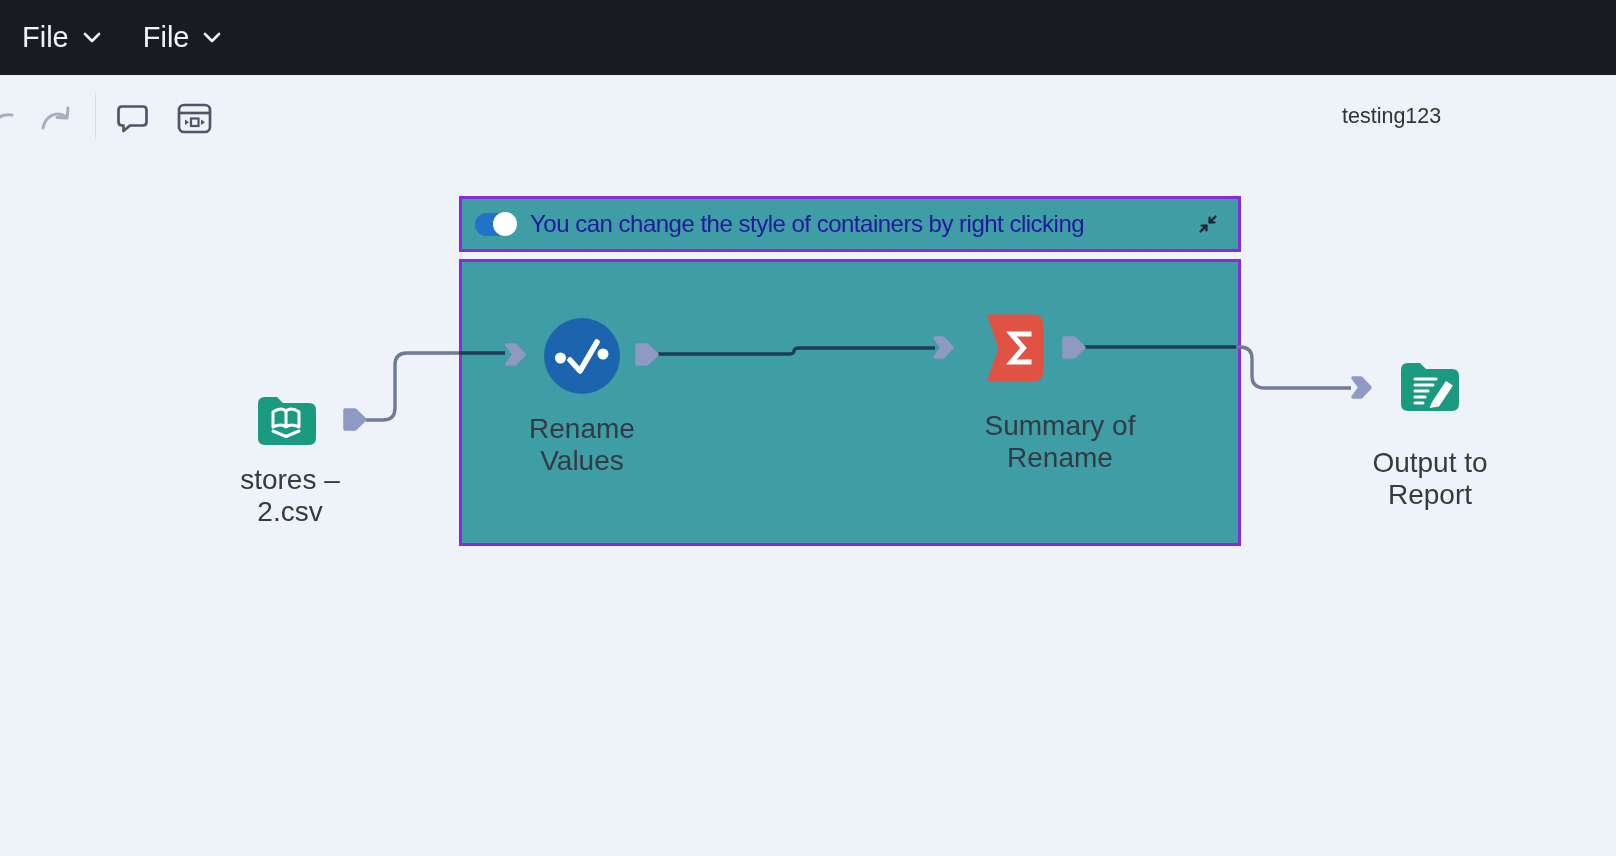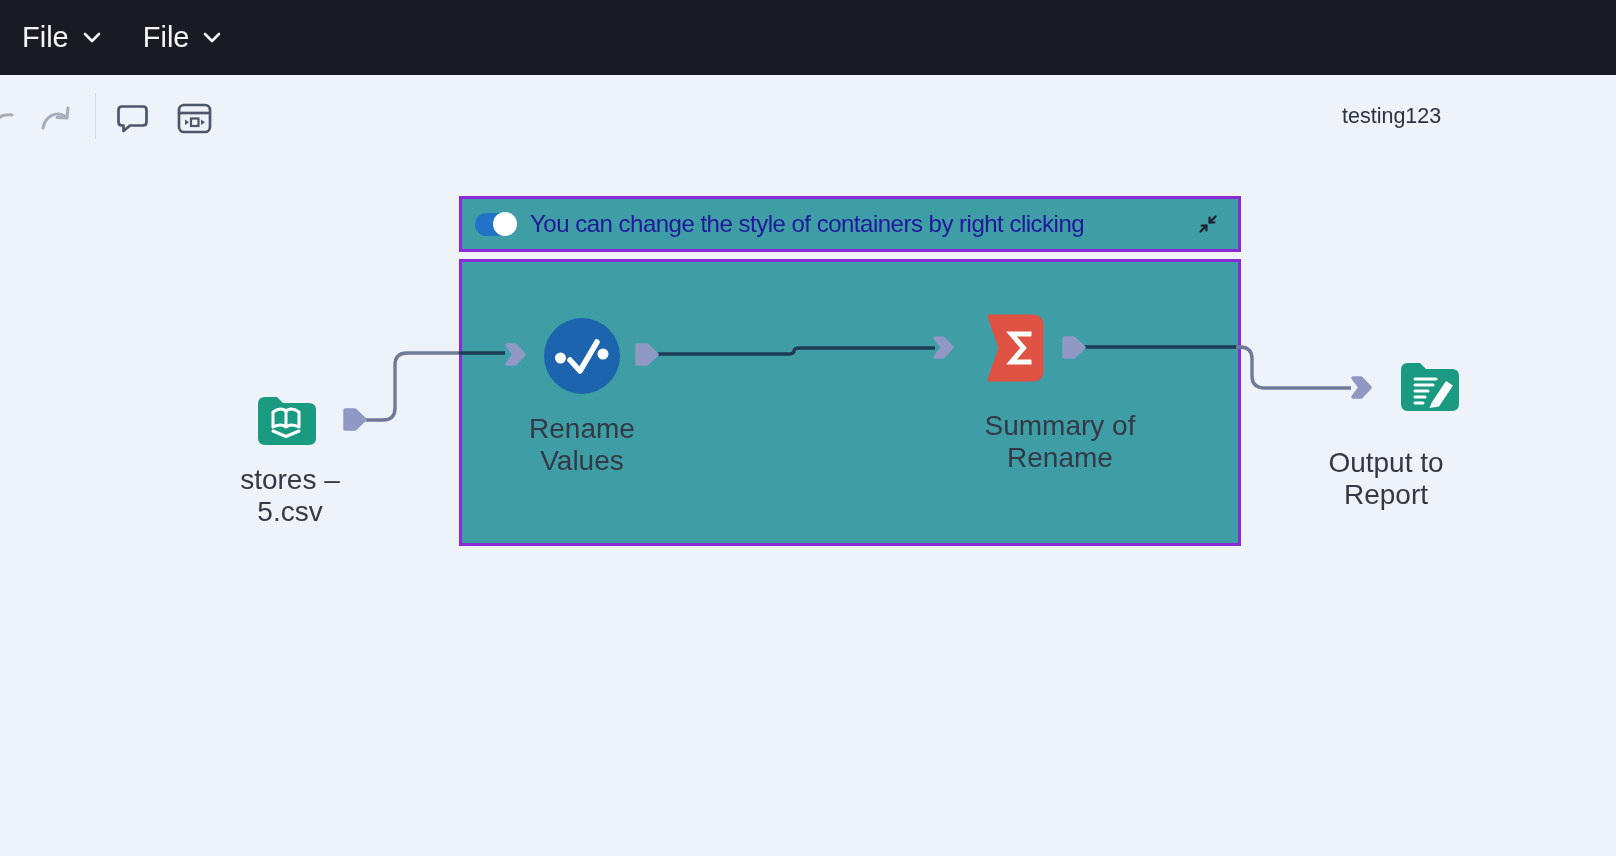--- a/index.html
+++ b/index.html
@@ -138,21 +138,21 @@
   <div class="node" style="left:252px; top:311px;">
     <svg width="70" height="70" viewBox="0 0 70 70">
       <path class="fill-teal" d="M6,18 Q6,11 13,11 H25 L31,17 H57 Q64,17 64,24 V52 Q64,59 57,59 H13 Q6,59 6,52 Z"></path>
       <path class="stroke-white" stroke-width="3" stroke-linejoin="round" d="M21,26 C26,22.5 31,22.5 34,25 C37,22.5 42,22.5 47,26 L47,41 C42,38.5 37,38.5 34,41 C31,38.5 26,38.5 21,41 Z"></path>
       <line x1="34" y1="25" x2="34" y2="41" class="stroke-white" stroke-width="3"></line>
       <path class="stroke-white" stroke-width="3" stroke-linecap="round" stroke-linejoin="round" d="M21,45 L34,50.5 L47,45"></path>
     </svg>
   </div>
   <div class="node-label" style="left:180px; top:389px;">
     <div>stores –</div>
-    <div>5.csv</div>
+    <div>2.csv</div>
   </div>
 
   <div class="node" style="left:540px; top:239px;">
     <svg width="84" height="84" viewBox="0 0 84 84">
       <circle cx="42" cy="42" r="38" class="fill-blue"></circle>
       <circle cx="20.5" cy="44" r="5.5" fill="#fff"></circle>
       <circle cx="63" cy="40" r="5.5" fill="#fff"></circle>
       <path d="M30,46 L40,57 L57,28" class="stroke-white" stroke-width="5.5" stroke-linecap="round" stroke-linejoin="round"></path>
     </svg>
   </div>
@@ -179,18 +179,18 @@
         <line x1="20" y1="27" x2="41" y2="27"></line>
         <line x1="20" y1="33" x2="38" y2="33"></line>
         <line x1="20" y1="39" x2="33" y2="39"></line>
         <line x1="20" y1="45" x2="30" y2="45"></line>
         <line x1="20" y1="51" x2="28" y2="51"></line>
       </g>
       <path d="M37,50 L51,29 L58,33.5 L44,54.5 Z" fill="#fff"></path>
       <path d="M34.5,56 L37,50 L44,54.5 Z" fill="#fff"></path>
     </svg>
   </div>
-  <div class="node-label" style="left:1276px; top:372px;">
+  <div class="node-label" style="left:1320px; top:372px;">
     <div>Output to</div>
     <div>Report</div>
   </div>
 
 </div>
 
 </body></html>

